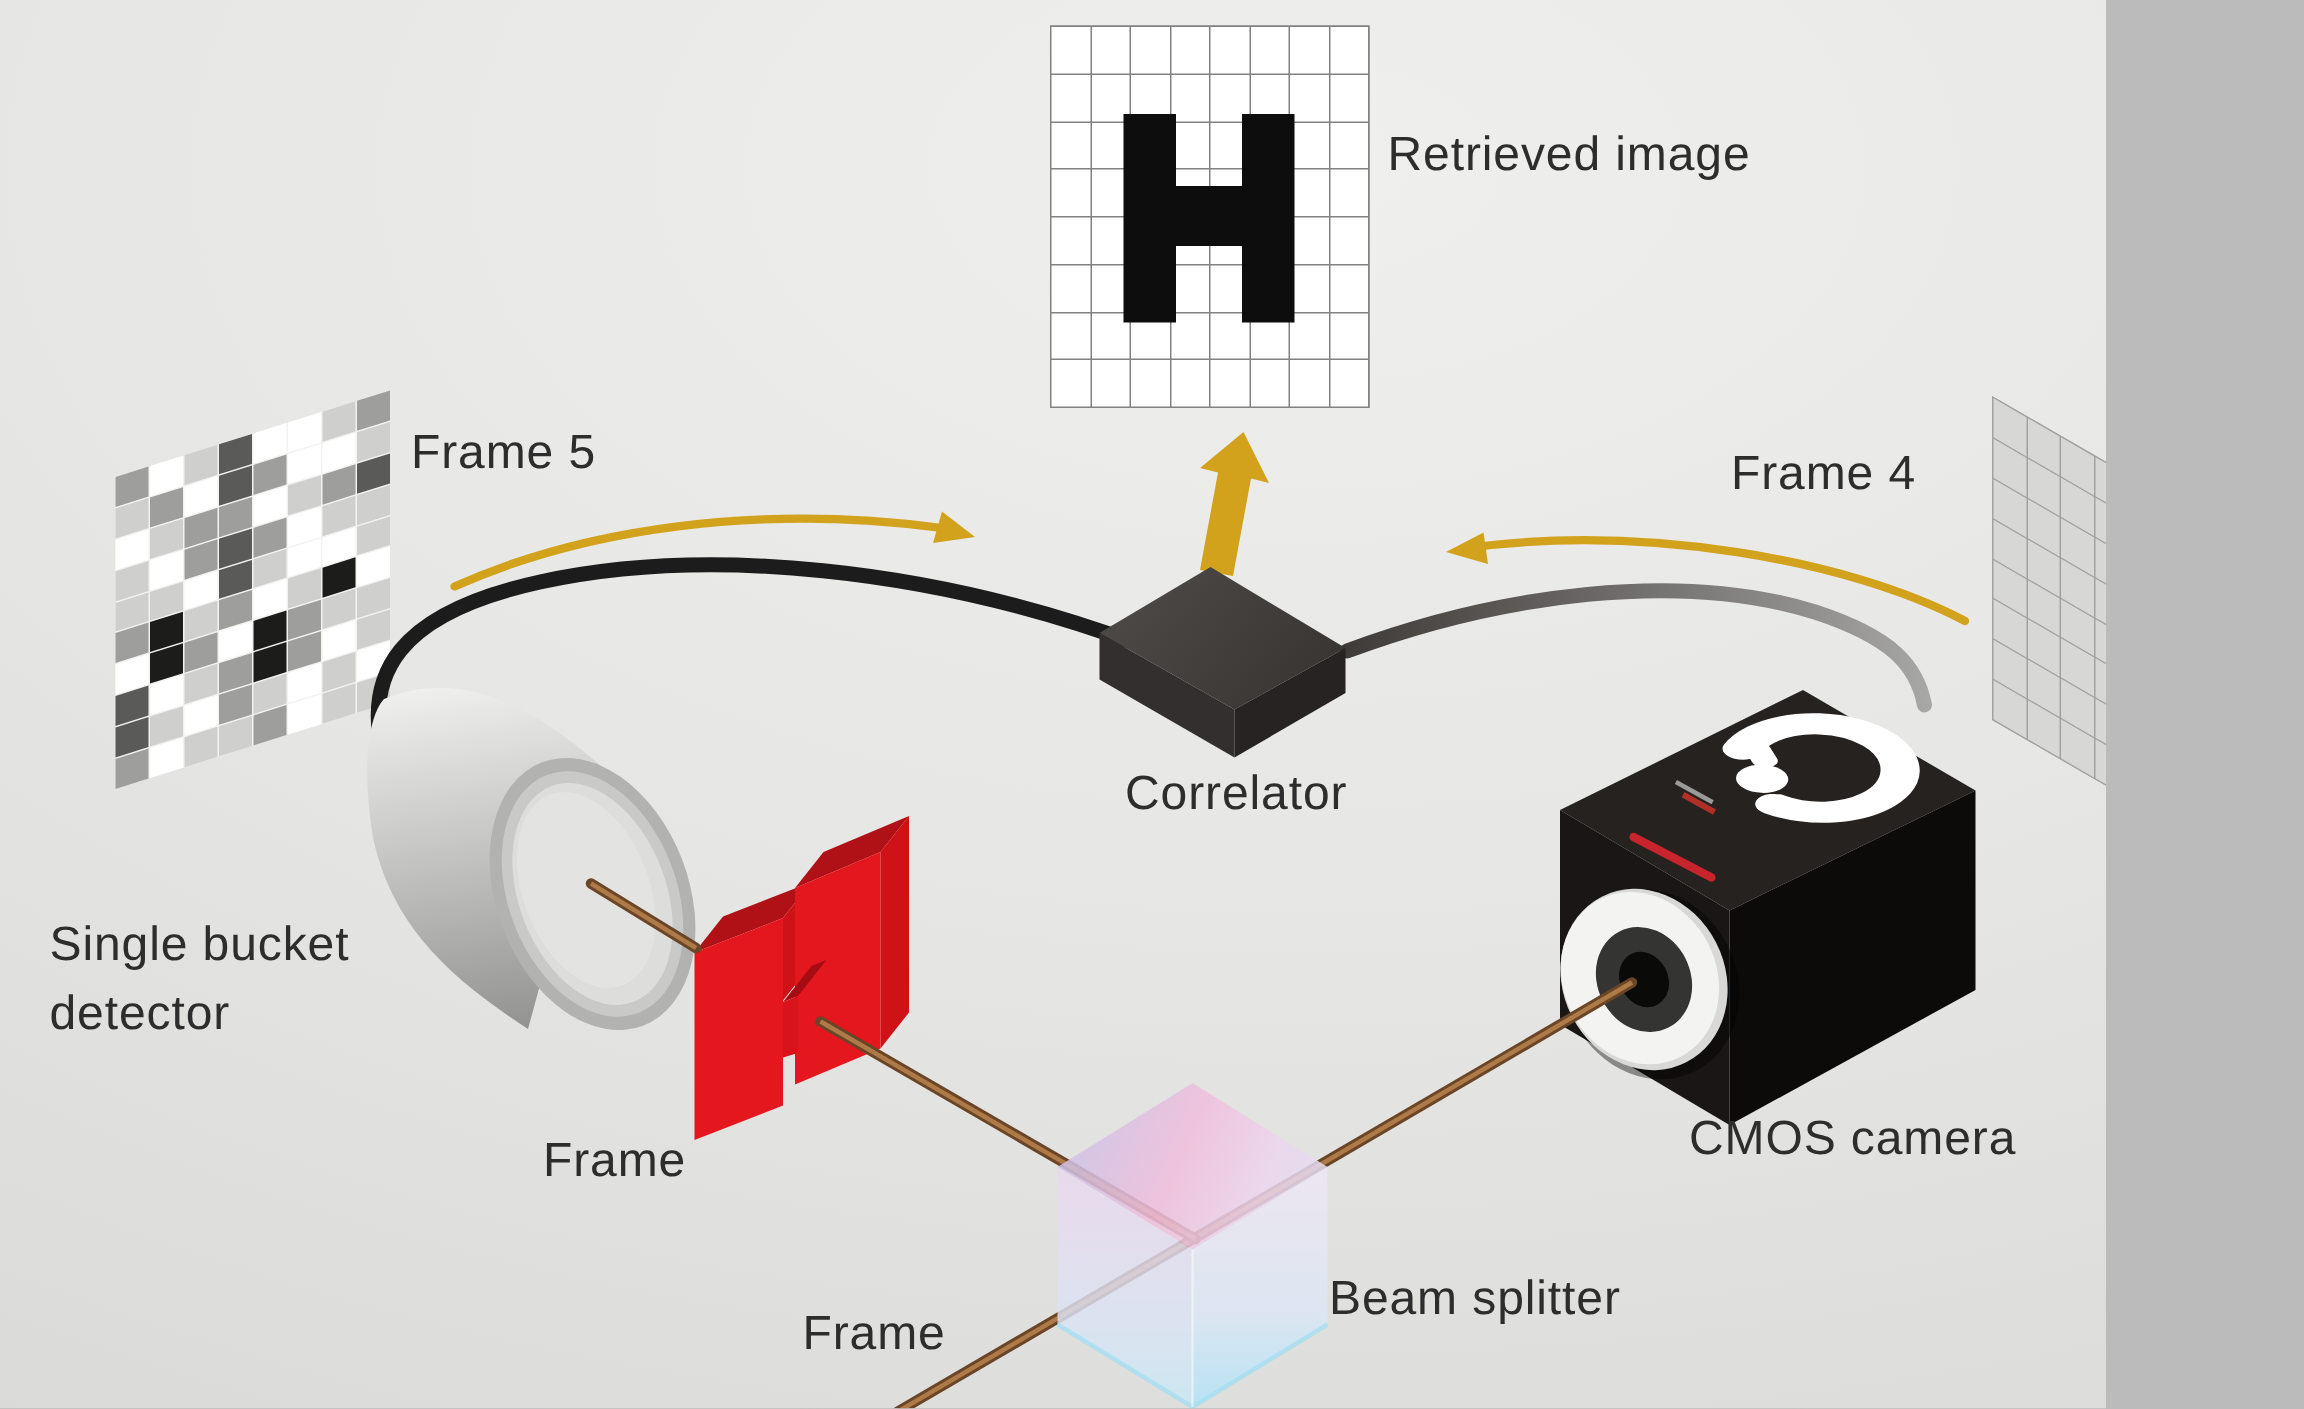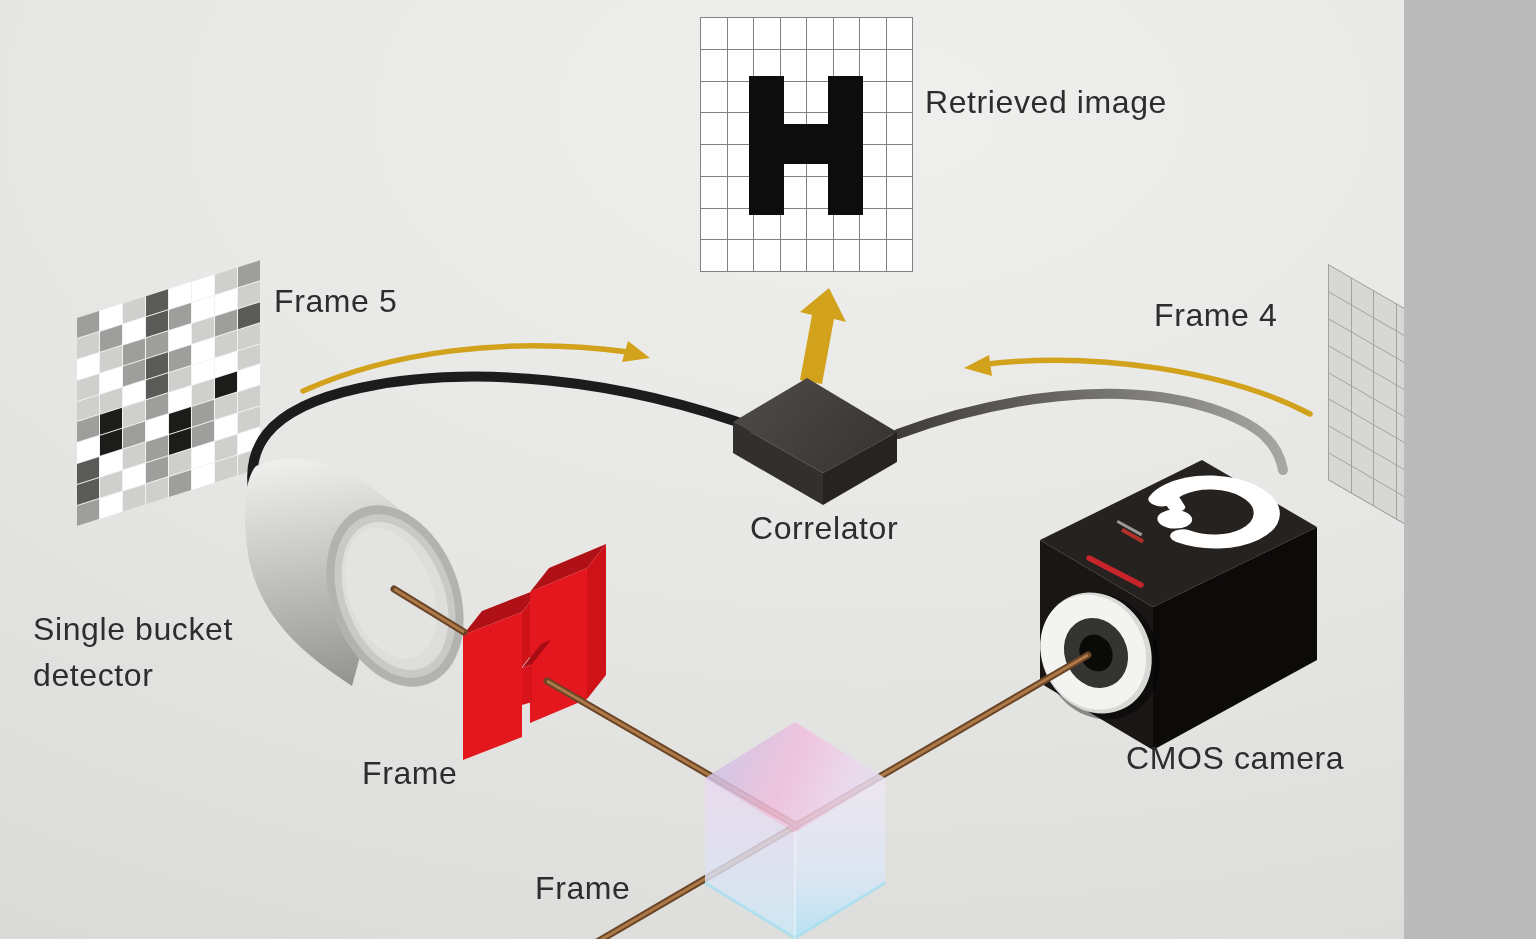--- a/index.html
+++ b/index.html
@@ -378,15 +378,16 @@
   <div class="label lbl-retrieved">Retrieved image</div>
   <div class="label lbl-frame1">Frame 5</div>
   <div class="label lbl-frame2">Frame 4</div>
   <div class="label lbl-correlator">Correlator</div>
   <div class="label lbl-detector">
     <div>Single bucket</div>
     <div>detector</div>
   </div>
   <div class="label lbl-object">Frame</div>
   <div class="label lbl-laser">Frame</div>
+  <div class="label lbl-beamsplitter">Beam splitter</div>
   <div class="label lbl-cmos">CMOS camera</div>
 
 </div>
 
 </body></html>

